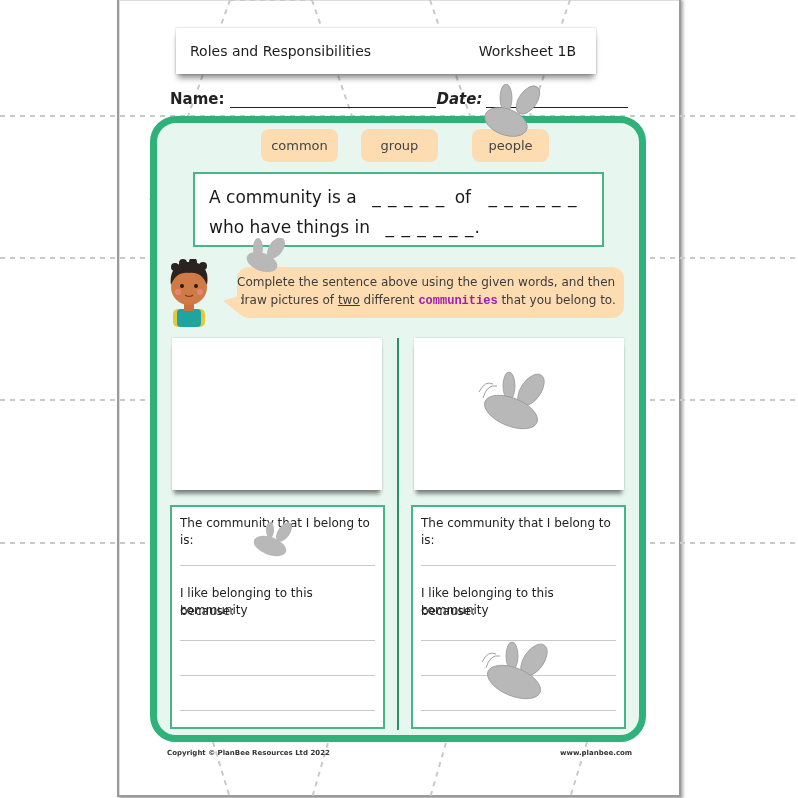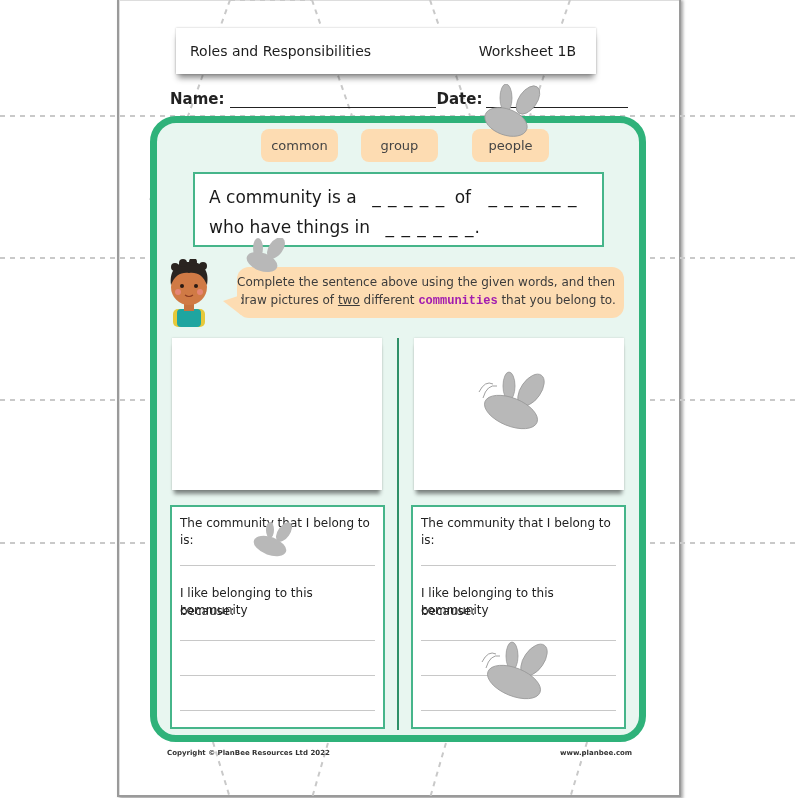--- a/index.html
+++ b/index.html
@@ -106,21 +106,21 @@
 </svg>
 
 <div class="header-card">
   <span>Roles and Responsibilities</span>
   <span>Worksheet 1B</span>
 </div>
 
 <div class="name-row">
   <span class="lbl">Name:</span>
   <span class="line" style="width:206px;margin-left:6px;"></span>
-  <span class="lbl" style="">Date:</span>
+  <span class="lbl" style="font-style:italic;">Date:</span>
   <span class="line" style="width:142px;margin-left:4px;"></span>
 </div>
 
 <div class="frame"></div>
 
 <div class="word-chip" style="left:253px;margin-left:8px;">common</div>
 <div class="word-chip" style="left:361px;">group</div>
 <div class="word-chip" style="left:472px;">people</div>
 
 <div class="sentence-box">

